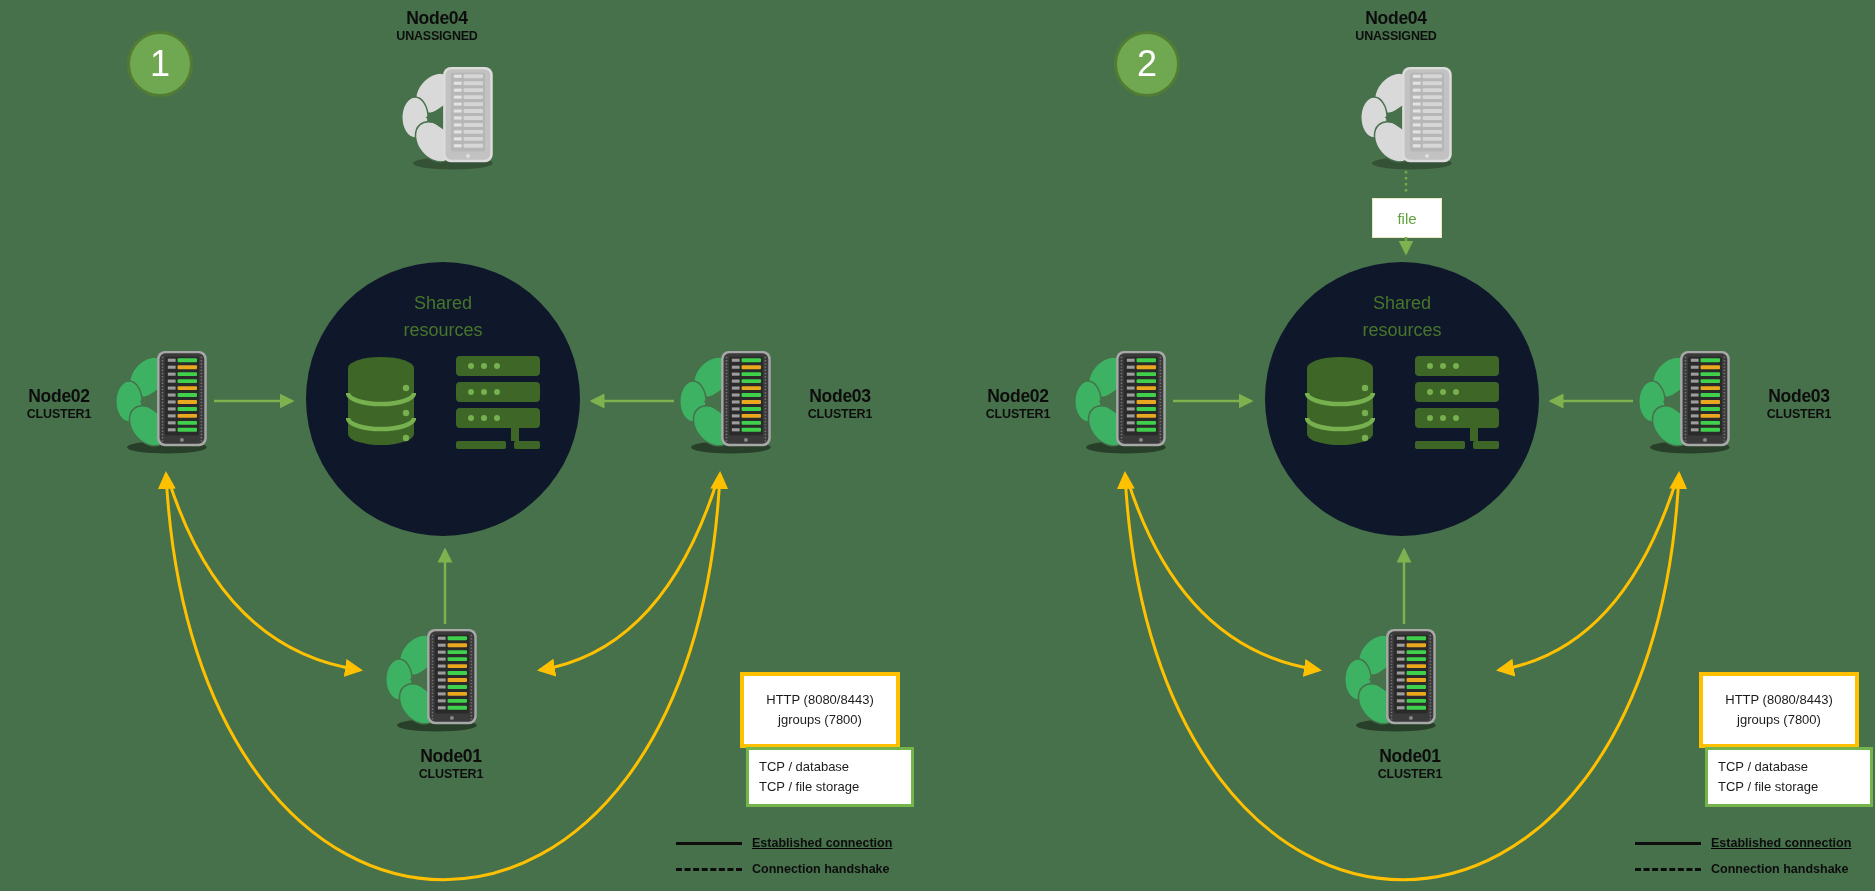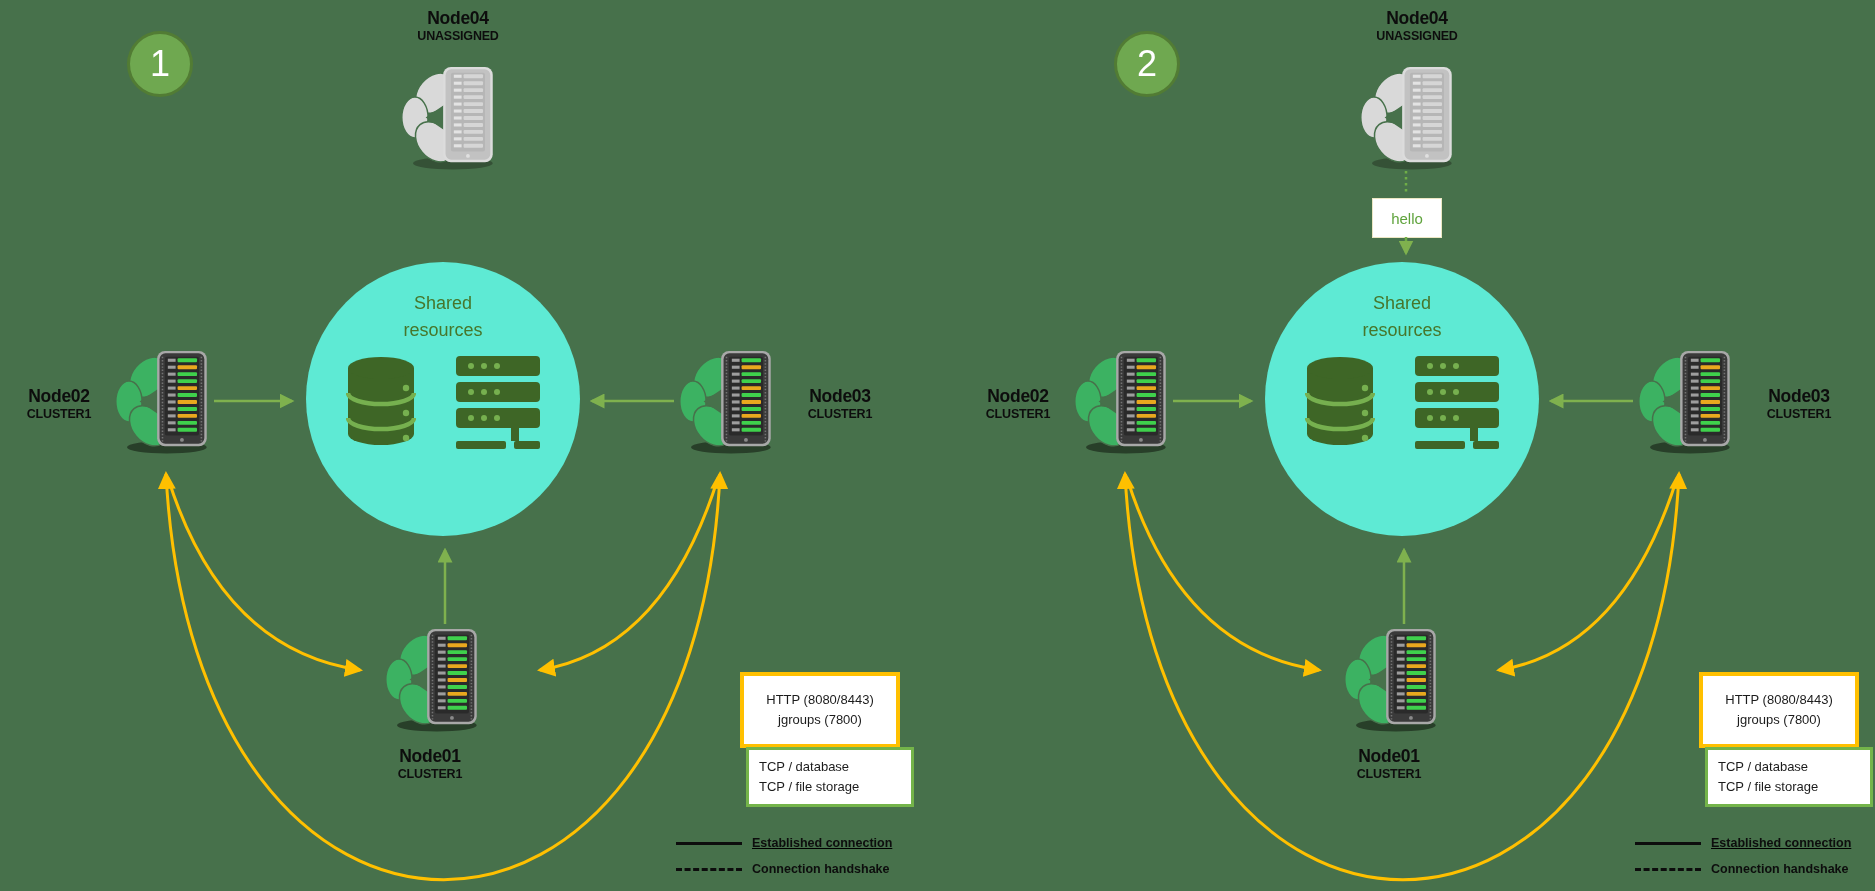--- a/index.html
+++ b/index.html
@@ -17,36 +17,36 @@
     position:absolute;left:127px;top:31px;width:60px;height:60px;border-radius:50%;
     background:#6fa850;border:3px solid #527c34;color:#fff;font-size:36px;font-weight:400;
     display:flex;align-items:center;justify-content:center;line-height:1;
   }
   #d2 .badge{left:155px;}
 
   
   .nlabel{position:absolute;text-align:center;color:#0d0d0d;width:110px;}
   .nlabel .nm{font-size:17.5px;font-weight:700;letter-spacing:-0.3px;line-height:1.15;}
   .nlabel .cl{font-size:12.5px;font-weight:700;letter-spacing:-0.2px;margin-top:1px;}
-  .lbl-node04{left:403px;top:8px;}
+  .lbl-node04{left:382px;top:8px;}
   .lbl-node02{left:4px;top:386px;}
   .lbl-node03{left:785px;top:386px;}
-  .lbl-node01{left:375px;top:746px;}
+  .lbl-node01{left:396px;top:746px;}
 
   
   .icon{position:absolute;width:100px;height:107px;}
   .ic-node04{left:398px;top:64px;}
   .ic-node02{left:112px;top:348px;}
   .ic-node03{left:676px;top:348px;}
   .ic-node01{left:382px;top:626px;}
 
   
   .circle{
     position:absolute;left:306px;top:262px;width:274px;height:274px;border-radius:50%;
-    background:#5eead4;display:flex;flex-direction:column;align-items:center;
+    background:#0f172a;display:flex;flex-direction:column;align-items:center;
   }
   .circle .tt{margin-top:28px;font-size:18px;color:#47762b;text-align:center;line-height:1.5;}
   .circle .icons{display:flex;gap:40px;margin-top:12px;align-items:flex-start;}
 
   
   .hello{
     position:absolute;left:413px;top:198px;width:68px;height:38px;background:#ffffff;
     border:1px solid #ece7c3;display:flex;align-items:center;justify-content:center;
     color:#5fa33c;font-size:15px;
   }
@@ -276,21 +276,21 @@
 
   <div class="nlabel lbl-node04">
     <div class="nm">Node04</div>
     <div class="cl">UNASSIGNED</div>
   </div>
   <svg class="icon ic-node04" viewBox="0 0 100 110">
       <use href="#node-srv-grey"></use>
     </svg>
 
   <div class="hello">
-    <span>hello</span>
+    <span>file</span>
   </div>
 
   <div class="circle">
     <div class="tt">
       <div>Shared</div>
       <div>resources</div>
     </div>
     <div class="icons">
       <svg width="70" height="94" viewBox="0 0 70 94">
           <use href="#db-icon"></use>

